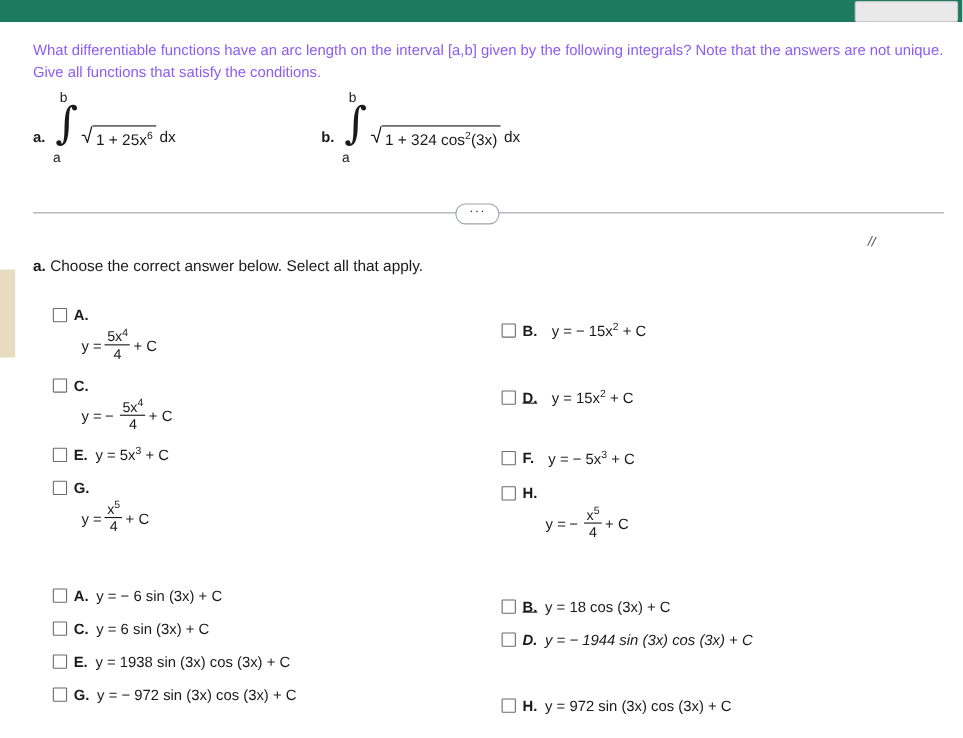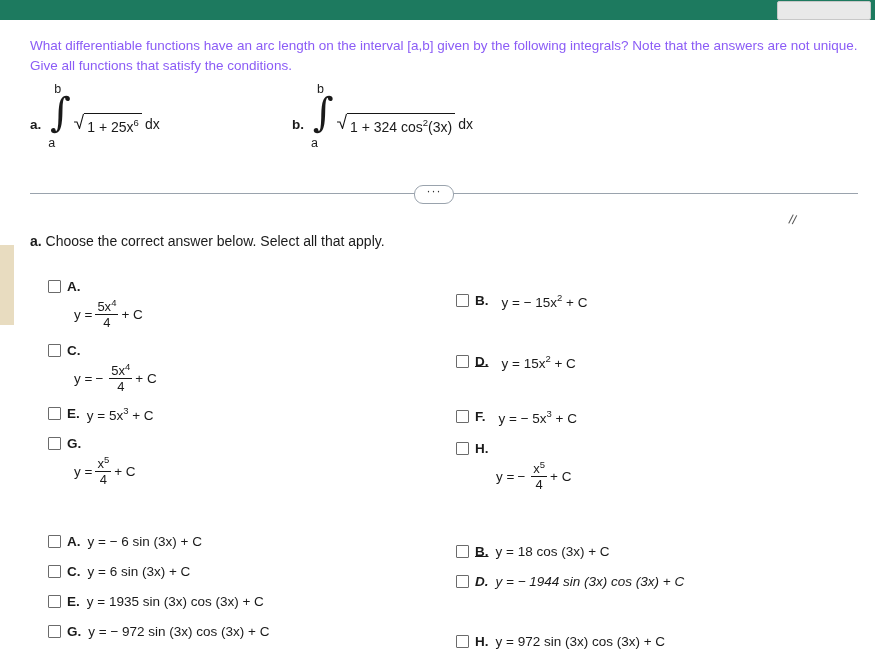--- a/index.html
+++ b/index.html
@@ -306,21 +306,21 @@
   </div>
 
 
   <div class="opt" style="left:34px; top:513px;">
     <span class="cb"></span><span class="olabel">A.</span><span class="oexpr">y = − 6 sin (3x) + C</span>
   </div>
   <div class="opt" style="left:34px; top:543px;">
     <span class="cb"></span><span class="olabel">C.</span><span class="oexpr">y = 6 sin (3x) + C</span>
   </div>
   <div class="opt" style="left:34px; top:573px;">
-    <span class="cb"></span><span class="olabel">E.</span><span class="oexpr">y = 1935 sin (3x) cos (3x) + C</span>
+    <span class="cb"></span><span class="olabel">E.</span><span class="oexpr">y = 1938 sin (3x) cos (3x) + C</span>
   </div>
   <div class="opt" style="left:34px; top:603px;">
     <span class="cb"></span><span class="olabel">G.</span><span class="oexpr">y = − 972 sin (3x) cos (3x) + C</span>
   </div>
 
   <div class="opt" style="left:442px; top:523px;text-decoration:underline;">
     <span class="cb"></span><span class="olabel">B.</span><span class="oexpr">y = 18 cos (3x) + C</span>
   </div>
   <div class="opt" style="left:442px; top:553px;font-style:italic;">
     <span class="cb"></span><span class="olabel">D.</span><span class="oexpr">y = − 1944 sin (3x) cos (3x) + C</span>

